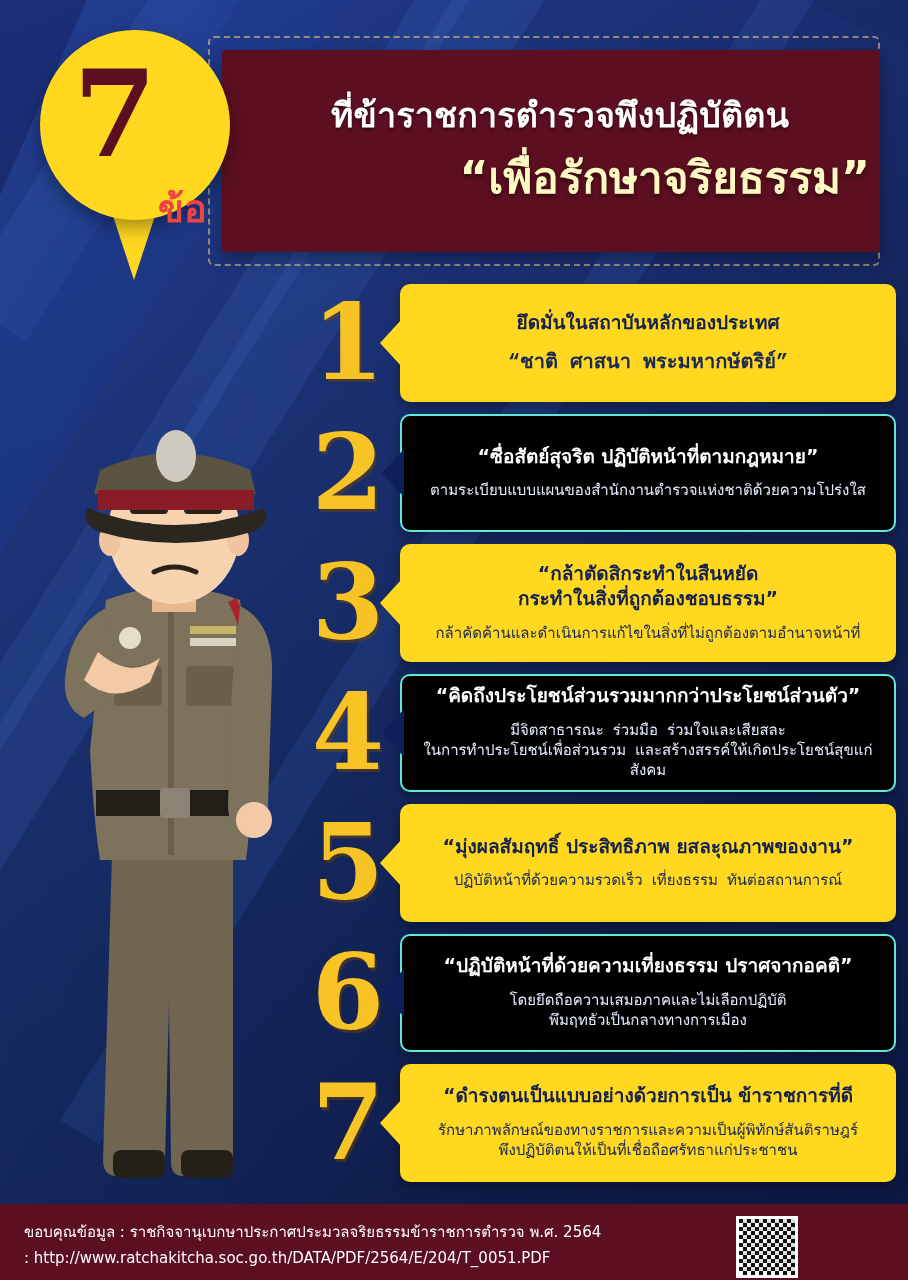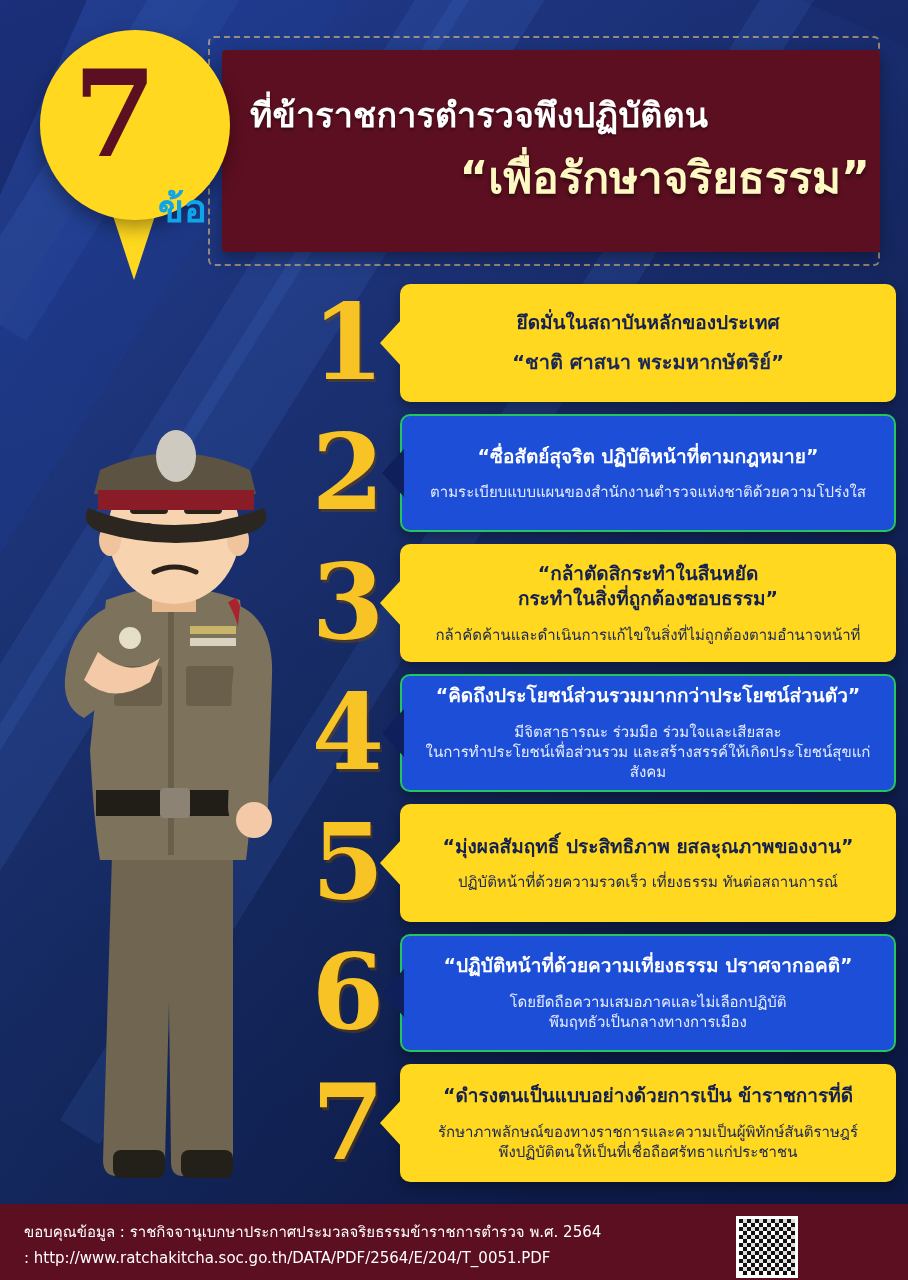--- a/index.html
+++ b/index.html
@@ -62,20 +62,21 @@
     border-radius: 4px;
     box-shadow: 0 6px 16px rgba(0,0,0,0.35);
   }
   .header-line1 {
     position: absolute;
     left: 250px; top: 88px;
     width: 620px;
     color: #ffffff;
     font-size: 34px;
     font-weight: bold;
+    text-align: center;
     letter-spacing: .2px;
     text-shadow: 0 2px 3px rgba(0,0,0,0.45);
   }
   .header-line2 {
     position: absolute;
     left: 250px; top: 142px;
     width: 620px;
     color: #fef9c3;
     font-size: 44px;
     font-weight: bold;
@@ -114,21 +115,21 @@
     line-height: 1;
     font-weight: bold;
     color: #5c0f20;
     font-family: "DejaVu Serif", "Liberation Serif", serif;
   }
   .pin-unit {
     position: absolute;
     left: 118px; top: 148px;
     font-size: 38px;
     font-weight: bold;
-    color: #0ea5e9;
+    color: #ef4444;
     text-align: center;
   }
 
   
   .officer { position: absolute; left: 18px; top: 350px; width: 310px; height: 860px; }
 
   
   .items {
     position: absolute;
     left: 300px; top: 284px;
@@ -170,33 +171,34 @@
     content: "";
     position: absolute;
     left: -20px; top: 50%;
     transform: translateY(-50%);
     width: 0; height: 0;
     border-top: 24px solid transparent;
     border-bottom: 24px solid transparent;
     border-right: 22px solid currentColor;
   }
   .bubble.yellow { background: #ffd81f; color: #ffd81f; }
-  .bubble.navy   { background: #1d4ed8; color: #0f1f5c; border: 2px solid #22c55e; }
+  .bubble.navy   { background: #000000; color: #0f1f5c; border: 2px solid #5eead4; }
 
   .bubble .lead {
     font-size: 19px;
     font-weight: bold;
     text-align: center;
     line-height: 1.3;
   }
   .bubble .sub {
     font-size: 15px;
     text-align: center;
     line-height: 1.35;
     margin-top: 14px;
+    font-family: Liberation Mono, monospace;
   }
   .bubble.yellow .lead { color: #14204f; }
   .bubble.yellow .sub  { color: #1b2755; }
   .bubble.navy .lead   { color: #ffffff; }
   .bubble.navy .sub    { color: #e6ecff; }
 
   
   .footer {
     position: absolute;
     left: 0; bottom: 0;

